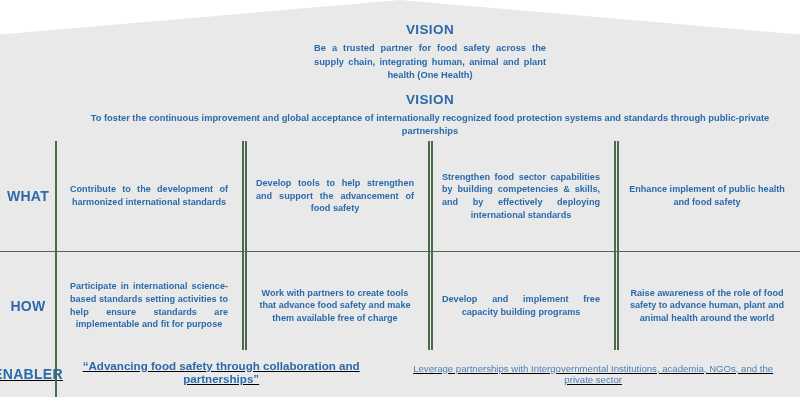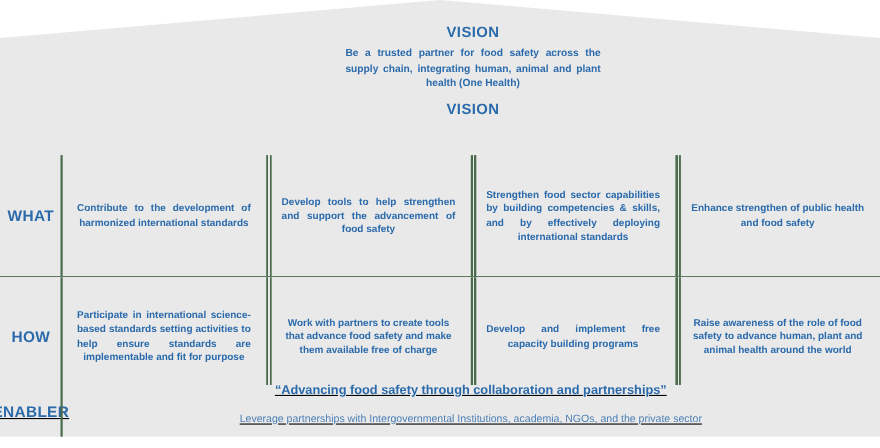--- a/index.html
+++ b/index.html
@@ -165,21 +165,21 @@
       #4a6b4c 0px, #4a6b4c 2px,
       #e9e9e9 2px, #e9e9e9 3px,
       #4a6b4c 3px, #4a6b4c 5px);
   }
   .vline.left-col { left: 55px; }
 
   
   .enabler-content {
     flex: 1 1 auto;
     display: flex;
-    flex-direction: column;
+    flex-direction: row;
     align-items: center;
     justify-content: center;
     text-align: center;
   }
   .enabler-title {
     color: #2a6aab;
     font-weight: bold;
     font-size: 11.6px;
     margin: 0 0 3px 0;
   }
@@ -198,40 +198,41 @@
   <div class="roof"></div>
   <div class="roof-inner">
 
     <div class="vision-block">
       <div class="head">VISION</div>
       <p class="vision-body">Be a trusted partner for food safety across the supply chain, integrating human, animal and plant health (One Health)</p>
     </div>
 
     <div class="mission-block">
       <div class="head mission-head">VISION</div>
+      <p class="mission-body">To foster the continuous improvement and global acceptance of internationally recognized food protection systems and standards through public-private partnerships</p>
     </div>
 
   </div>
 
   <div class="grid">
 
     <div class="row row-what">
       <div class="rowlabel">WHAT</div>
       <div class="cells">
         <div class="cell">
           <p>Contribute to the development of harmonized international standards</p>
         </div>
         <div class="cell">
           <p>Develop tools to help strengthen and support the advancement of food safety</p>
         </div>
         <div class="cell">
           <p>Strengthen food sector capabilities by building competencies &amp; skills, and by effectively deploying international standards</p>
         </div>
         <div class="cell center">
-          <p>Enhance strengthen of public health and food safety</p>
+          <p>Enhance implement of public health and food safety</p>
         </div>
         <div class="vline dbl" style="left:186px;"></div>
         <div class="vline dbl" style="left:372px;"></div>
         <div class="vline dbl" style="left:558px;"></div>
       </div>
       <div class="vline left-col"></div>
     </div>
 
     <div class="hline hline-1"></div>
 

